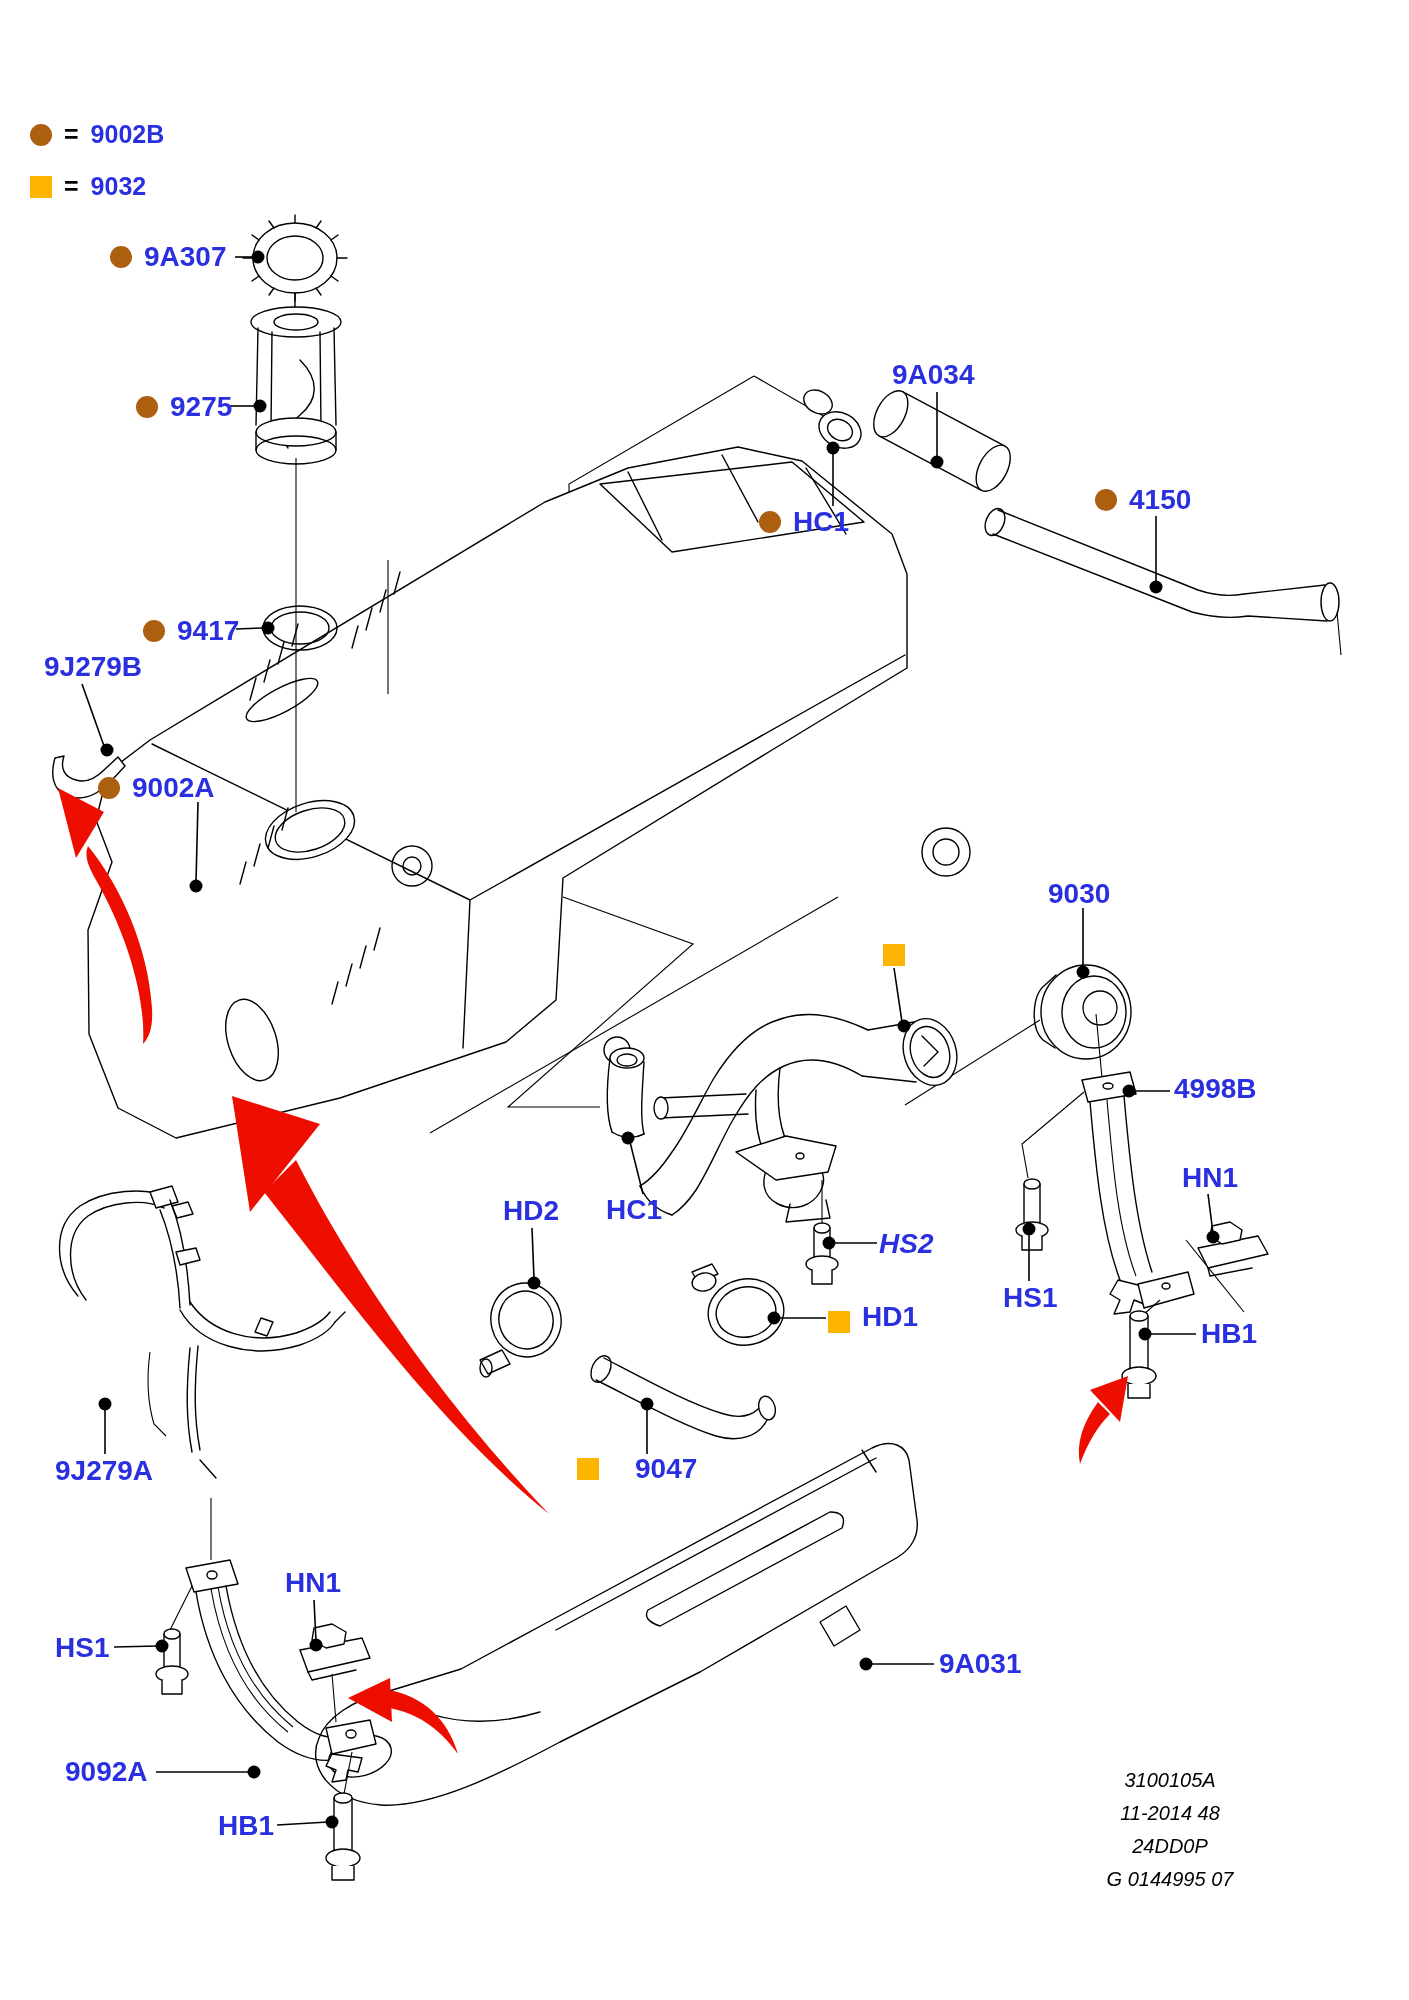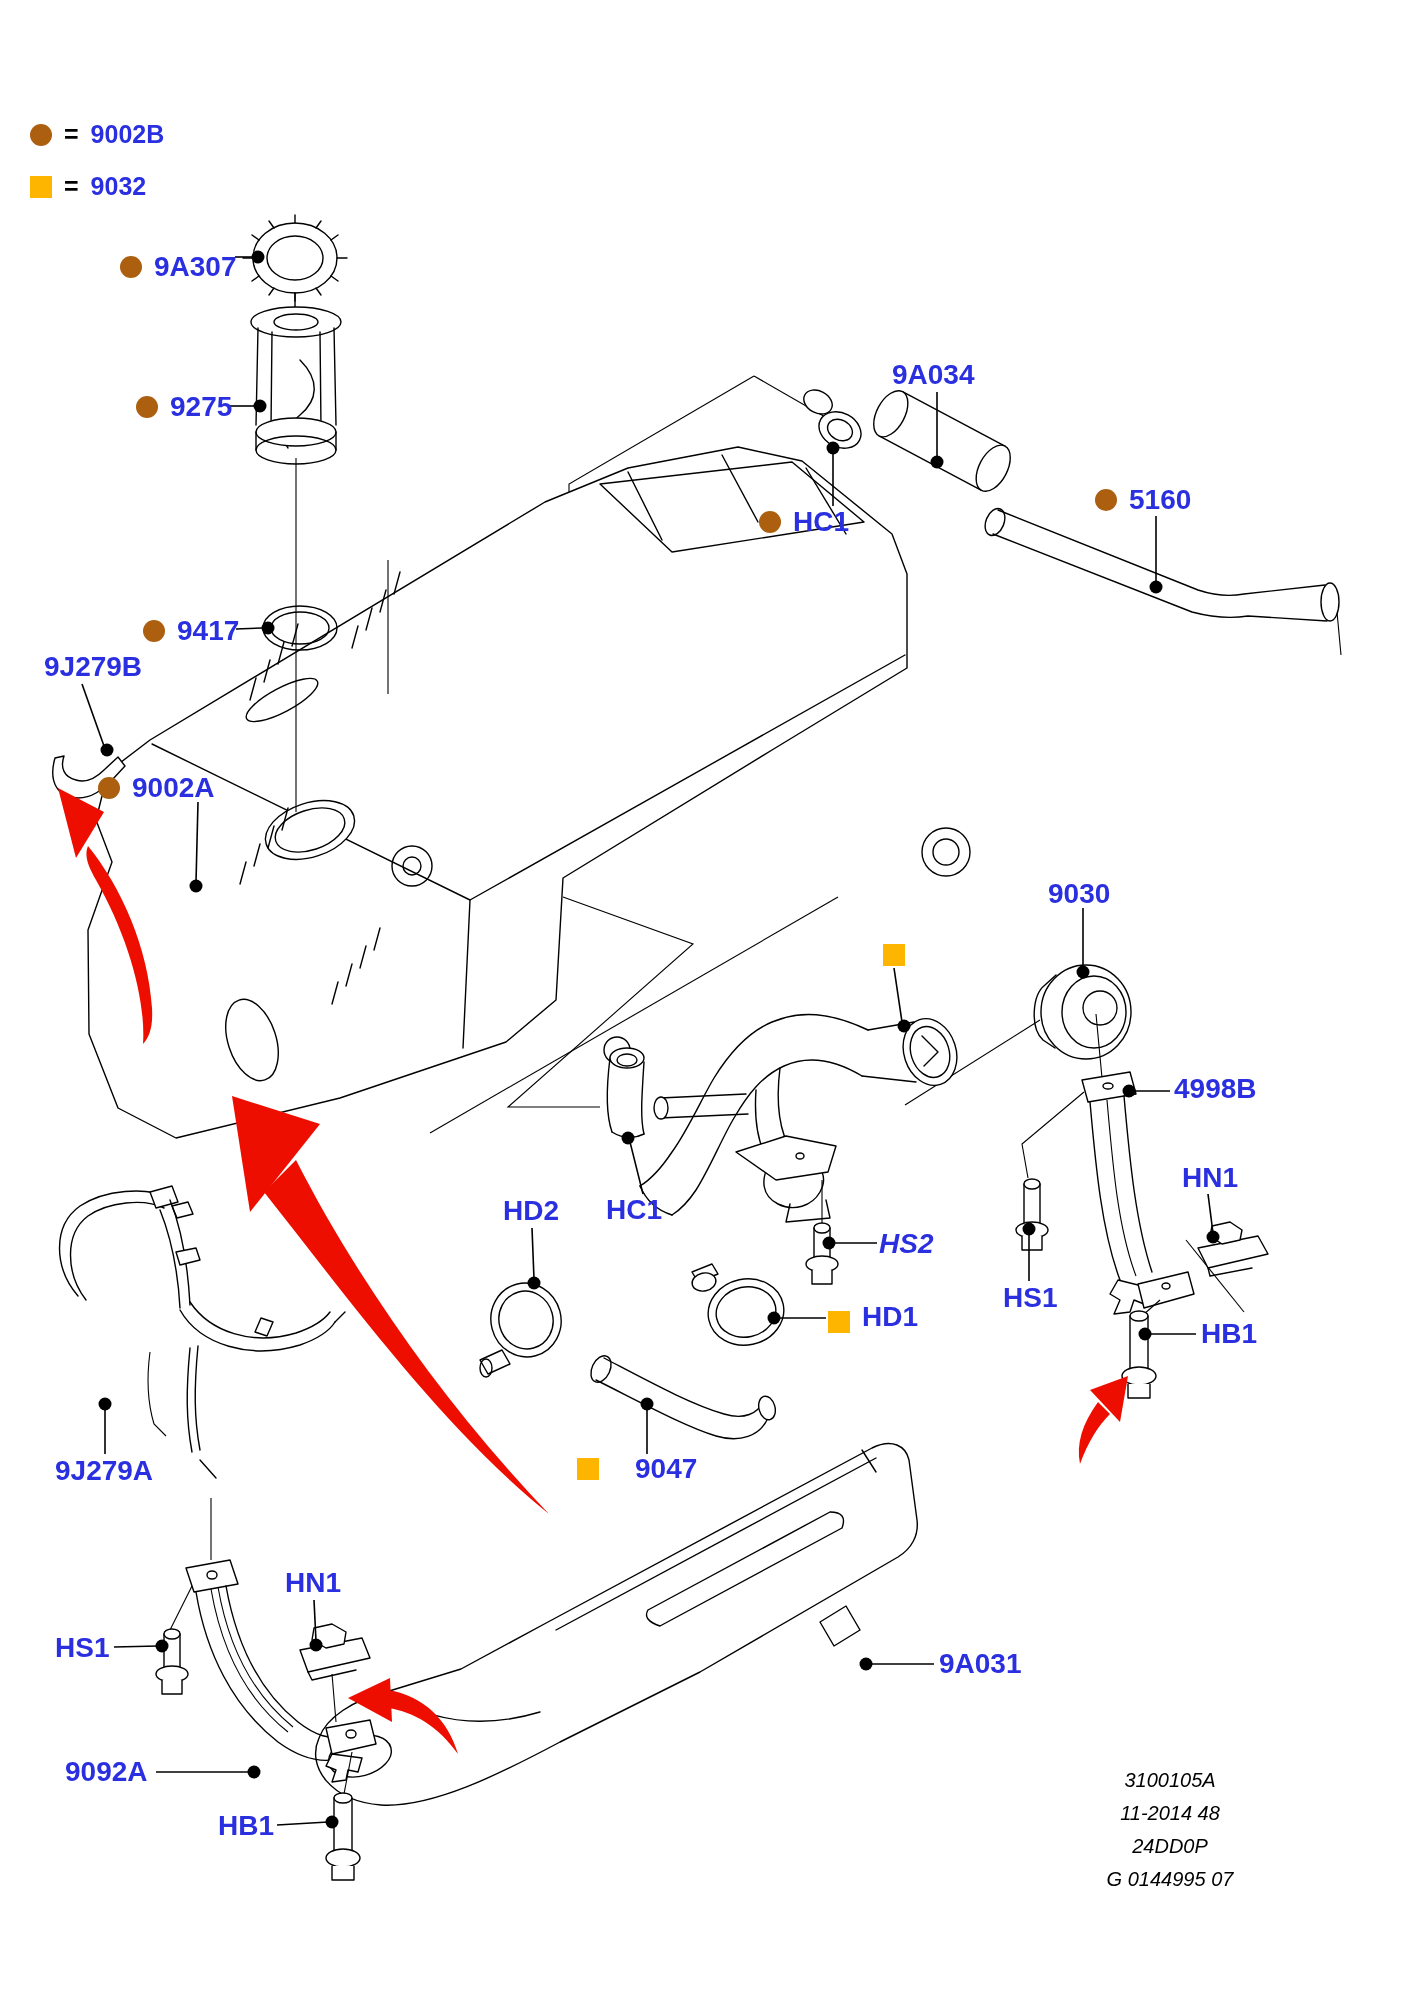--- a/index.html
+++ b/index.html
@@ -373,21 +373,21 @@
     <span class="mk-dot"></span>
     <span class="eq">=</span>
     <span>9002B</span>
   </div>
   <div class="legend-row" style="left:30px;top:172px;">
     <span class="mk-sq"></span>
     <span class="eq">=</span>
     <span>9032</span>
   </div>
 
-  <div class="plabel" style="left:120px;top:241px;margin-top:10px;">
+  <div class="plabel" style="left:110px;top:241px;">
     <span class="mk-dot"></span>
     <span>9A307</span>
   </div>
   <div class="plabel" style="left:136px;top:391px;">
     <span class="mk-dot"></span>
     <span>9275</span>
   </div>
   <div class="plabel" style="left:143px;top:615px;">
     <span class="mk-dot"></span>
     <span>9417</span>
@@ -401,21 +401,21 @@
   </div>
   <div class="plabel" style="left:892px;top:359px;">
     <span>9A034</span>
   </div>
   <div class="plabel" style="left:759px;top:506px;">
     <span class="mk-dot"></span>
     <span>HC1</span>
   </div>
   <div class="plabel" style="left:1095px;top:484px;">
     <span class="mk-dot"></span>
-    <span>5160</span>
+    <span>4150</span>
   </div>
   <div class="plabel" style="left:1048px;top:878px;">
     <span>9030</span>
   </div>
   <div class="plabel" style="left:1174px;top:1073px;">
     <span>4998B</span>
   </div>
   <div class="plabel" style="left:1182px;top:1162px;">
     <span>HN1</span>
   </div>

